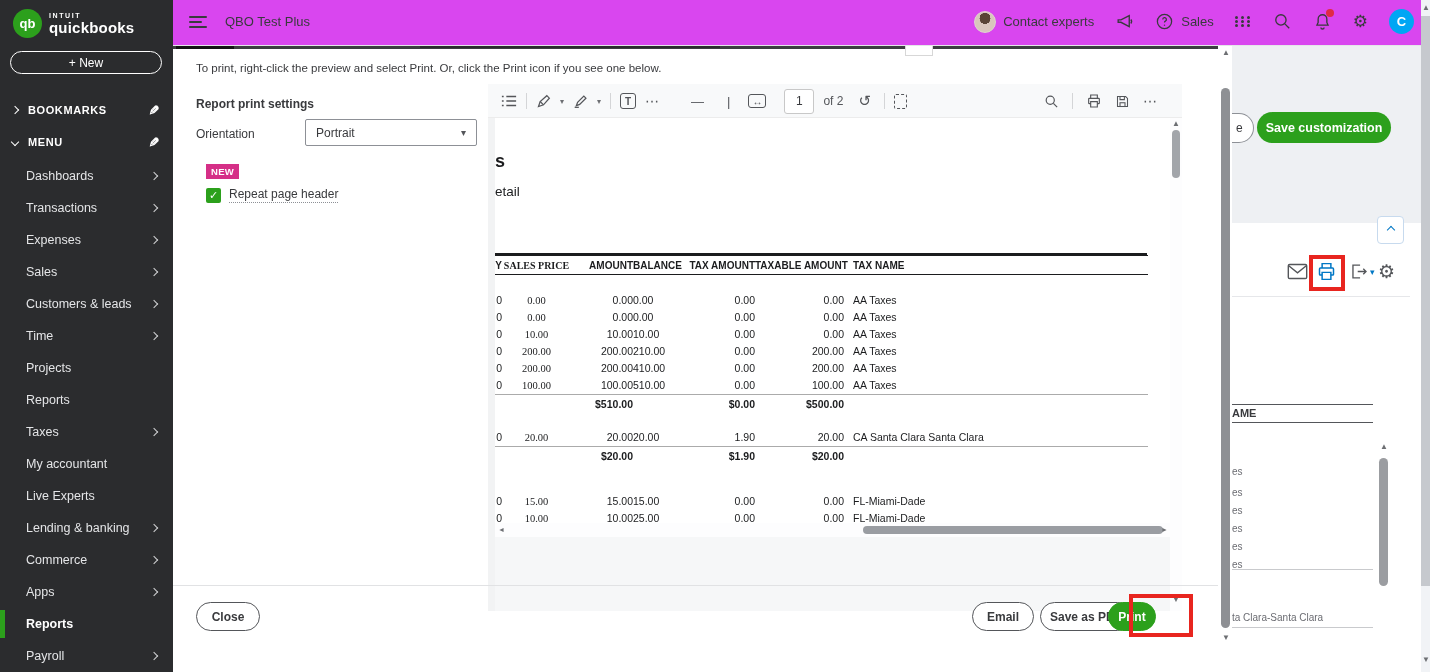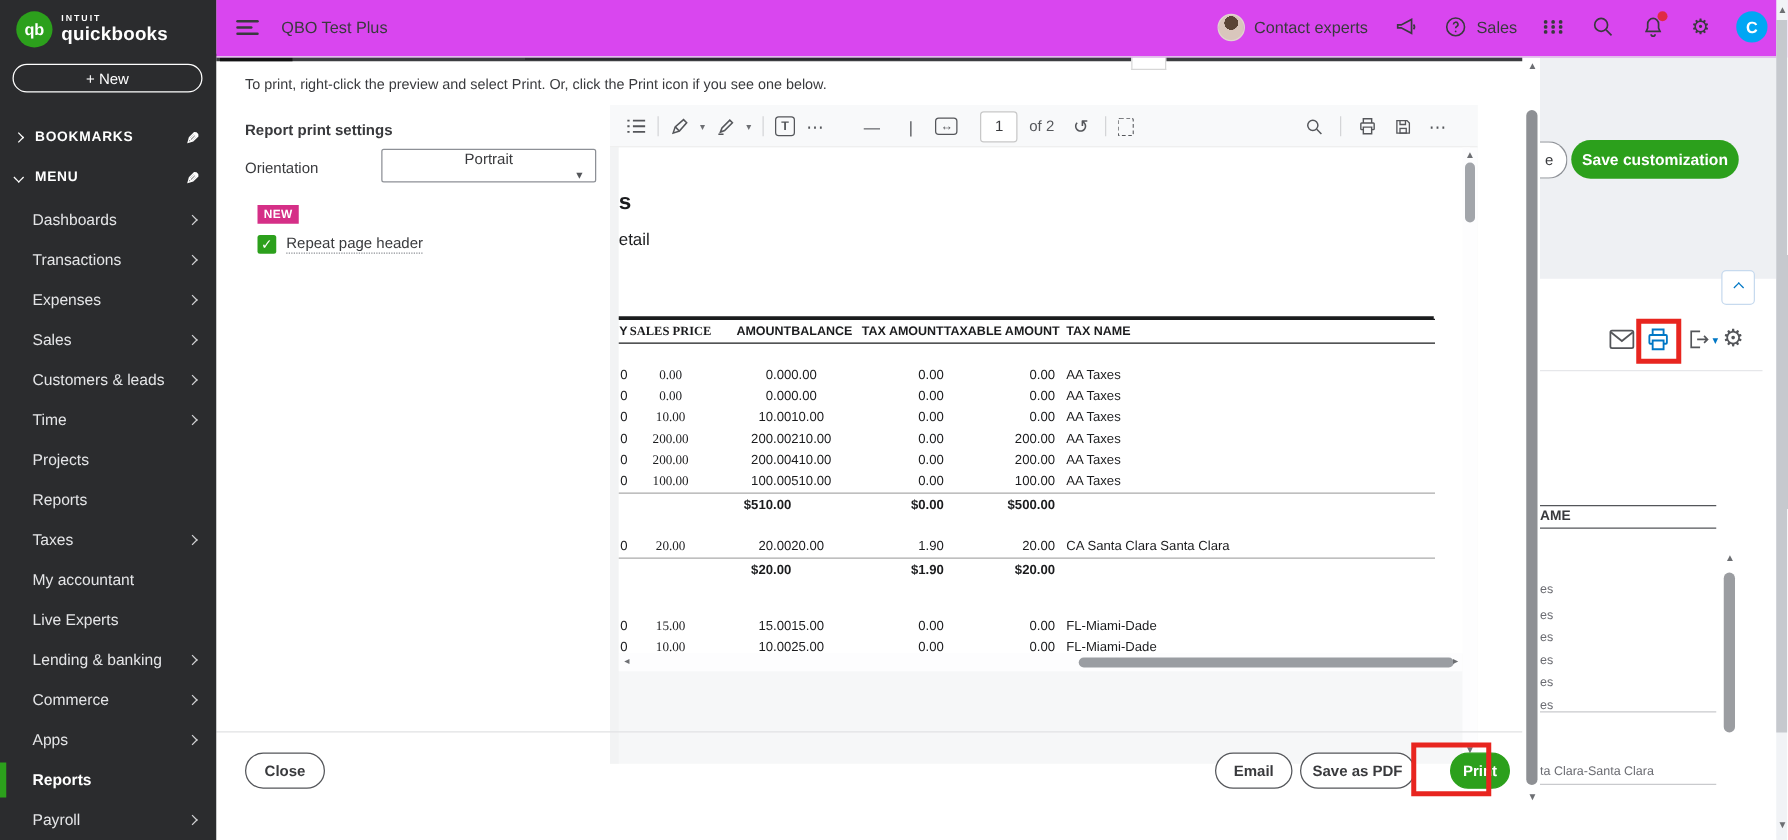--- a/index.html
+++ b/index.html
@@ -65,21 +65,21 @@
   
   .modal{position:absolute;left:173px;top:43px;width:1059px;height:629px;background:#fff;z-index:2;}
   .strip{position:absolute;left:0;top:0;width:1045px;height:6px;background:#3c3d40;}
   .strip-b1{position:absolute;left:3px;top:0;width:58px;height:6px;background:#121213;}
   .strip-b2{position:absolute;left:247px;top:0;width:300px;height:5px;background:#2a2b2d;}
   .strip-notch{position:absolute;left:732px;top:0;width:28px;height:13px;background:#fff;border:1px solid #d7d7d7;border-top:none;}
   .instr{position:absolute;left:23px;top:19px;font-size:11.5px;color:#393a3d;}
 
   .settings-title{position:absolute;left:23px;top:54px;font-size:12px;font-weight:700;color:#393a3d;}
   .orient-label{position:absolute;left:23px;top:84px;font-size:12px;color:#393a3d;}
-  .orient-select{position:absolute;left:132px;top:76px;width:172px;height:27px;border:1px solid #8d9096;border-radius:2px;background:#fff;font-size:12px;color:#393a3d;display:flex;align-items:center;padding:0 10px;cursor:pointer;flex-direction:column;}
+  .orient-select{position:absolute;left:132px;top:76px;width:172px;height:27px;border:1px solid #8d9096;border-radius:2px;background:#fff;font-size:12px;color:#393a3d;display:flex;align-items:center;padding:0 10px;cursor:pointer;}
   .orient-caret{margin-left:auto;font-size:10px;color:#54565a;}
   .new-badge{position:absolute;left:33px;top:121px;background:#d52f87;color:#fff;font-size:9.5px;font-weight:700;padding:2px 5px;letter-spacing:.3px;}
   .chk-row{position:absolute;left:33px;top:144px;display:flex;align-items:center;gap:8px;cursor:pointer;}
   .chk-box{width:15px;height:15px;background:#2ca01c;border-radius:2px;color:#fff;font-size:11px;display:flex;align-items:center;justify-content:center;}
   .chk-label{font-size:12px;color:#393a3d;border-bottom:1px dotted #8d9096;padding-bottom:1px;}
 
   
   .viewer{position:absolute;left:315px;top:41px;width:694px;height:527px;background:#f6f7f8;}
   .vtoolbar{position:absolute;left:0;top:0;width:694px;height:34px;background:#f8f9fa;border-bottom:1px solid #ececec;color:#54565a;}
   .vt-left{position:absolute;left:13px;top:0;height:34px;display:flex;align-items:center;gap:9px;}
@@ -120,21 +120,21 @@
   .h-scroll{position:absolute;left:7px;top:439px;width:675px;height:14px;background:#fdfdfe;}
   .h-scroll .thumb{position:absolute;left:368px;top:3px;width:300px;height:8px;border-radius:4px;background:#9a9da2;}
 
   
   .m-footer-line{position:absolute;left:0;top:542px;width:1045px;border-top:1px solid #e1e2e4;}
   .btn{position:absolute;top:559px;height:29px;border-radius:15px;background:#fff;border:1px solid #54565a;color:#393a3d;font-size:12px;font-weight:600;display:flex;align-items:center;justify-content:center;cursor:pointer;}
   .btn.green{background:#2ca01c;border-color:#2ca01c;color:#fff;font-weight:700;}
   .btn-close{left:23px;width:64px;}
   .btn-email{left:799px;width:62px;}
   .btn-pdf{left:867px;width:92px;}
-  .btn-print{left:987px;width:48px;text-align:right;}
+  .btn-print{left:935px;width:48px;text-align:right;}
 
   
   .m-scroll{position:absolute;left:1045px;top:0;width:14px;height:629px;background:#fff;}
   .m-scroll .thumb{position:absolute;left:3px;top:45px;width:9px;height:540px;border-radius:5px;background:#8e9094;}
 
   
   .redbox{position:absolute;border:4px solid #e8251f;z-index:6;background:transparent;}
   .rb-print-btn{left:1129px;top:594px;width:64px;height:43px;}
   .rb-print-ico{left:1309px;top:255px;width:36px;height:36px;}
 

